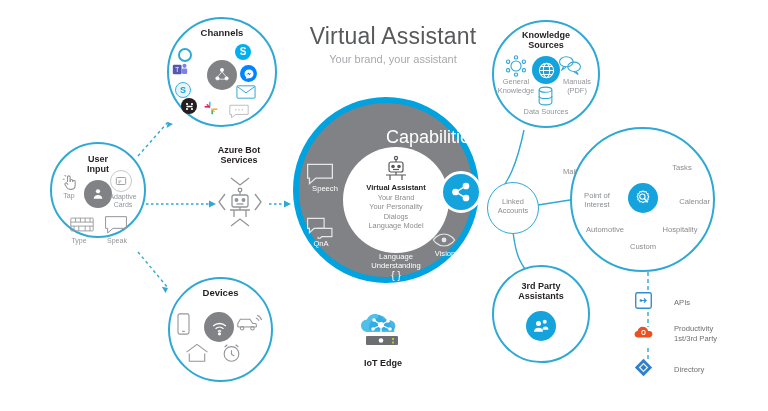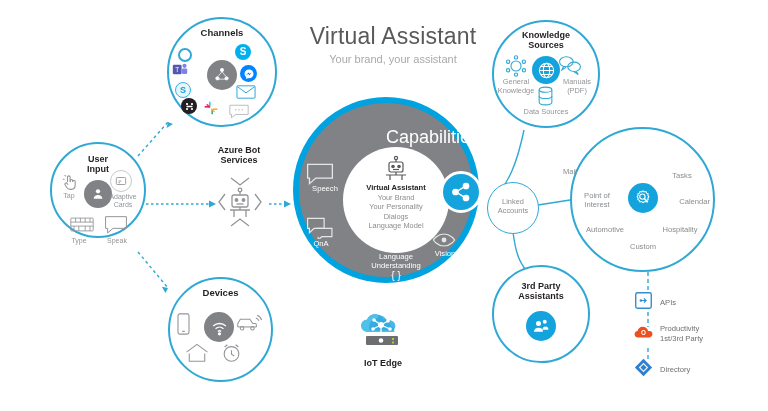--- a/index.html
+++ b/index.html
@@ -32,21 +32,21 @@
 
   
   .node-blue{background:#14a3dc;border-radius:50%;display:flex;
       align-items:center;justify-content:center;}
   .node-gray{background:#808285;border-radius:50%;display:flex;
       align-items:center;justify-content:center;}
   svg.conn{position:absolute;left:0;top:0;width:768px;height:411px;
       pointer-events:none;}
 
   
-  .rl-row{position:absolute;display:flex;align-items:center;gap:7px;}
+  .rl-row{position:absolute;display:flex;align-items:center;gap:21px;}
   .rl-text{font-size:7.6px;color:#6d6e71;line-height:1.2;}
 
   
   #title{position:absolute;left:288px;top:23px;width:210px;text-align:center;
       font-size:23px;color:#58595b;font-weight:normal;letter-spacing:.2px;}
   #subtitle{position:absolute;left:288px;top:53px;width:210px;text-align:center;
       font-size:11px;color:#a7a9ac;}
   .cap{position:absolute;text-align:center;font-size:7px;color:#939598;
       line-height:1.15;}
   .capd{position:absolute;text-align:center;font-size:7.4px;color:#939598;
@@ -377,21 +377,21 @@
 
   <div class="circ bubble" style="left:570px;top:127px;width:145px;height:145px;"></div>
   <div class="circ node-blue" style="left:628px;top:183px;width:30px;height:30px;">
     <svg width="20" height="20" viewBox="0 0 24 24" fill="none" stroke="#ffffff" stroke-width="1.3">
       <path d="M12 3.5l1.6 1.2 2-.4.7 1.9 1.9.7-.4 2L19 10.5l-1.2 1.6.4 2-1.9.7-.7 1.9-2-.4-1.6 1.2-1.6-1.2-2 .4-.7-1.9-1.9-.7.4-2L5 10.5l1.2-1.6-.4-2 1.9-.7.7-1.9 2 .4z"></path>
       <circle cx="11.3" cy="10.3" r="3.2"></circle>
       <path d="M13.8 12.8l4 4.2" stroke-width="1.8"></path>
     </svg>
   </div>
   <div class="lbl" style="left:548px;top:168px;width:44px;font-size:7.6px;">Mail</div>
-  <div class="lbl" style="left:660px;top:172px;width:44px;font-size:7.6px;">Tasks</div>
+  <div class="lbl" style="left:660px;top:164px;width:44px;font-size:7.6px;">Tasks</div>
   <div class="lbl" style="left:572px;top:192px;width:50px;font-size:7.6px;">
     <span>Point of</span><br>
     <span>Interest</span>
   </div>
   <div class="lbl" style="left:660px;top:198px;width:50px;font-size:7.6px;text-align:right;">Calendar</div>
   <div class="lbl" style="left:578px;top:226px;width:54px;font-size:7.6px;">Automotive</div>
   <div class="lbl" style="left:653px;top:226px;width:54px;font-size:7.6px;">Hospitality</div>
   <div class="lbl" style="left:618px;top:243px;width:50px;font-size:7.6px;">Custom</div>
 
   <div class="circ bubble" style="left:492px;top:265px;width:98px;height:98px;"></div>

